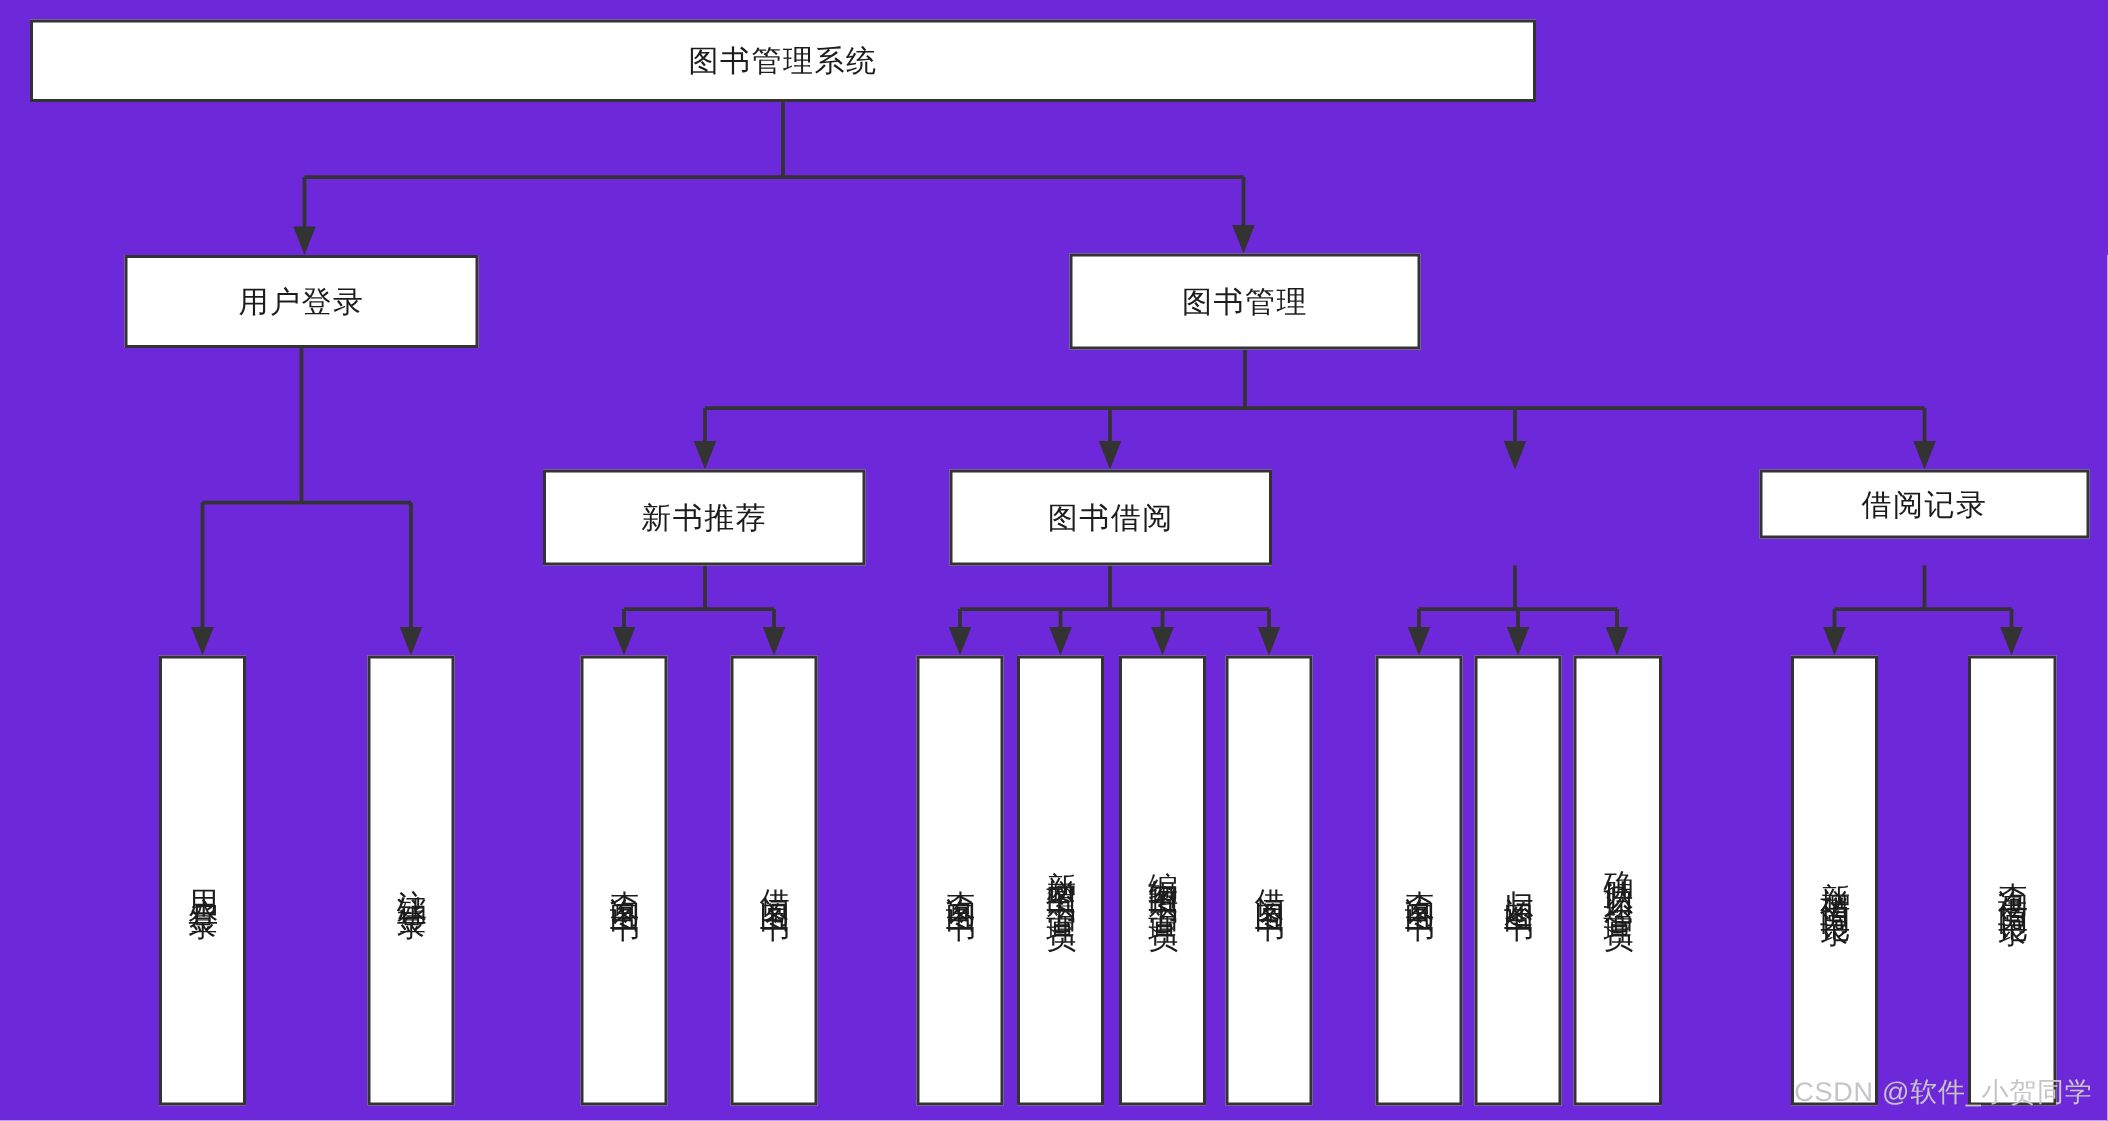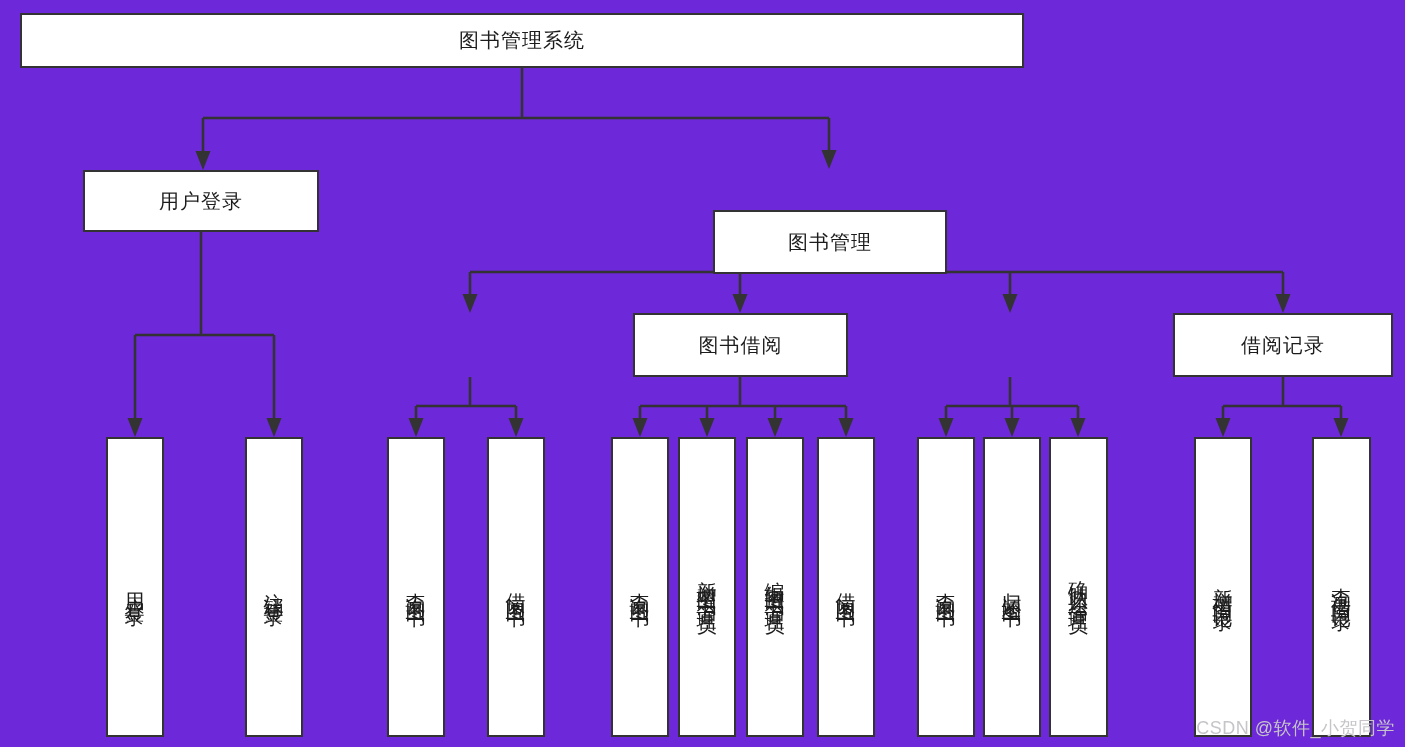--- a/index.html
+++ b/index.html
@@ -81,24 +81,25 @@
       <polygon points="1004.5,418 1019.5,418 1012,437"></polygon>
       <polygon points="1070.5,418 1085.5,418 1078,437"></polygon>
       <polygon points="1215.5,418 1230.5,418 1223,437"></polygon>
       <polygon points="1333.5,418 1348.5,418 1341,437"></polygon>
     </g>
   </svg>
 
   <div class="node h-node" style="left:20px; top:13px; width:1004px; height:55px;">图书管理系统</div>
 
   <div class="node h-node" style="left:83px; top:170px; width:236px; height:62px;">用户登录</div>
-  <div class="node h-node" style="left:713px; top:169px; width:234px; height:64px;margin-top:41px;">图书管理</div>
+  <div class="node h-node" style="left:713px; top:169px; width:234px; height:64px;">图书管理</div>
 
+  <div class="node h-node" style="left:362px; top:313px; width:215px; height:64px;">新书推荐</div>
   <div class="node h-node" style="left:633px; top:313px; width:215px; height:64px;">图书借阅</div>
-  <div class="node h-node" style="left:1173px; top:313px; width:220px; height:64px;">借阅记录</div>
+  <div class="node h-node" style="left:1173px; top:313px; width:220px; height:46px;">借阅记录</div>
 
   <div class="node v-node" style="left:106px; top:437px; width:58px; height:300px;">用户登录</div>
   <div class="node v-node" style="left:245px; top:437px; width:58px; height:300px;">注销登录</div>
 
   <div class="node v-node" style="left:387px; top:437px; width:58px; height:300px;">查询图书</div>
   <div class="node v-node" style="left:487px; top:437px; width:58px; height:300px;">借阅图书</div>
 
   <div class="node v-node" style="left:611px; top:437px; width:58px; height:300px;">查询图书</div>
   <div class="node v-node" style="left:678px; top:437px; width:58px; height:300px;">新增图书（管理员）</div>
   <div class="node v-node" style="left:746px; top:437px; width:58px; height:300px;">编辑图书（管理员）</div>

